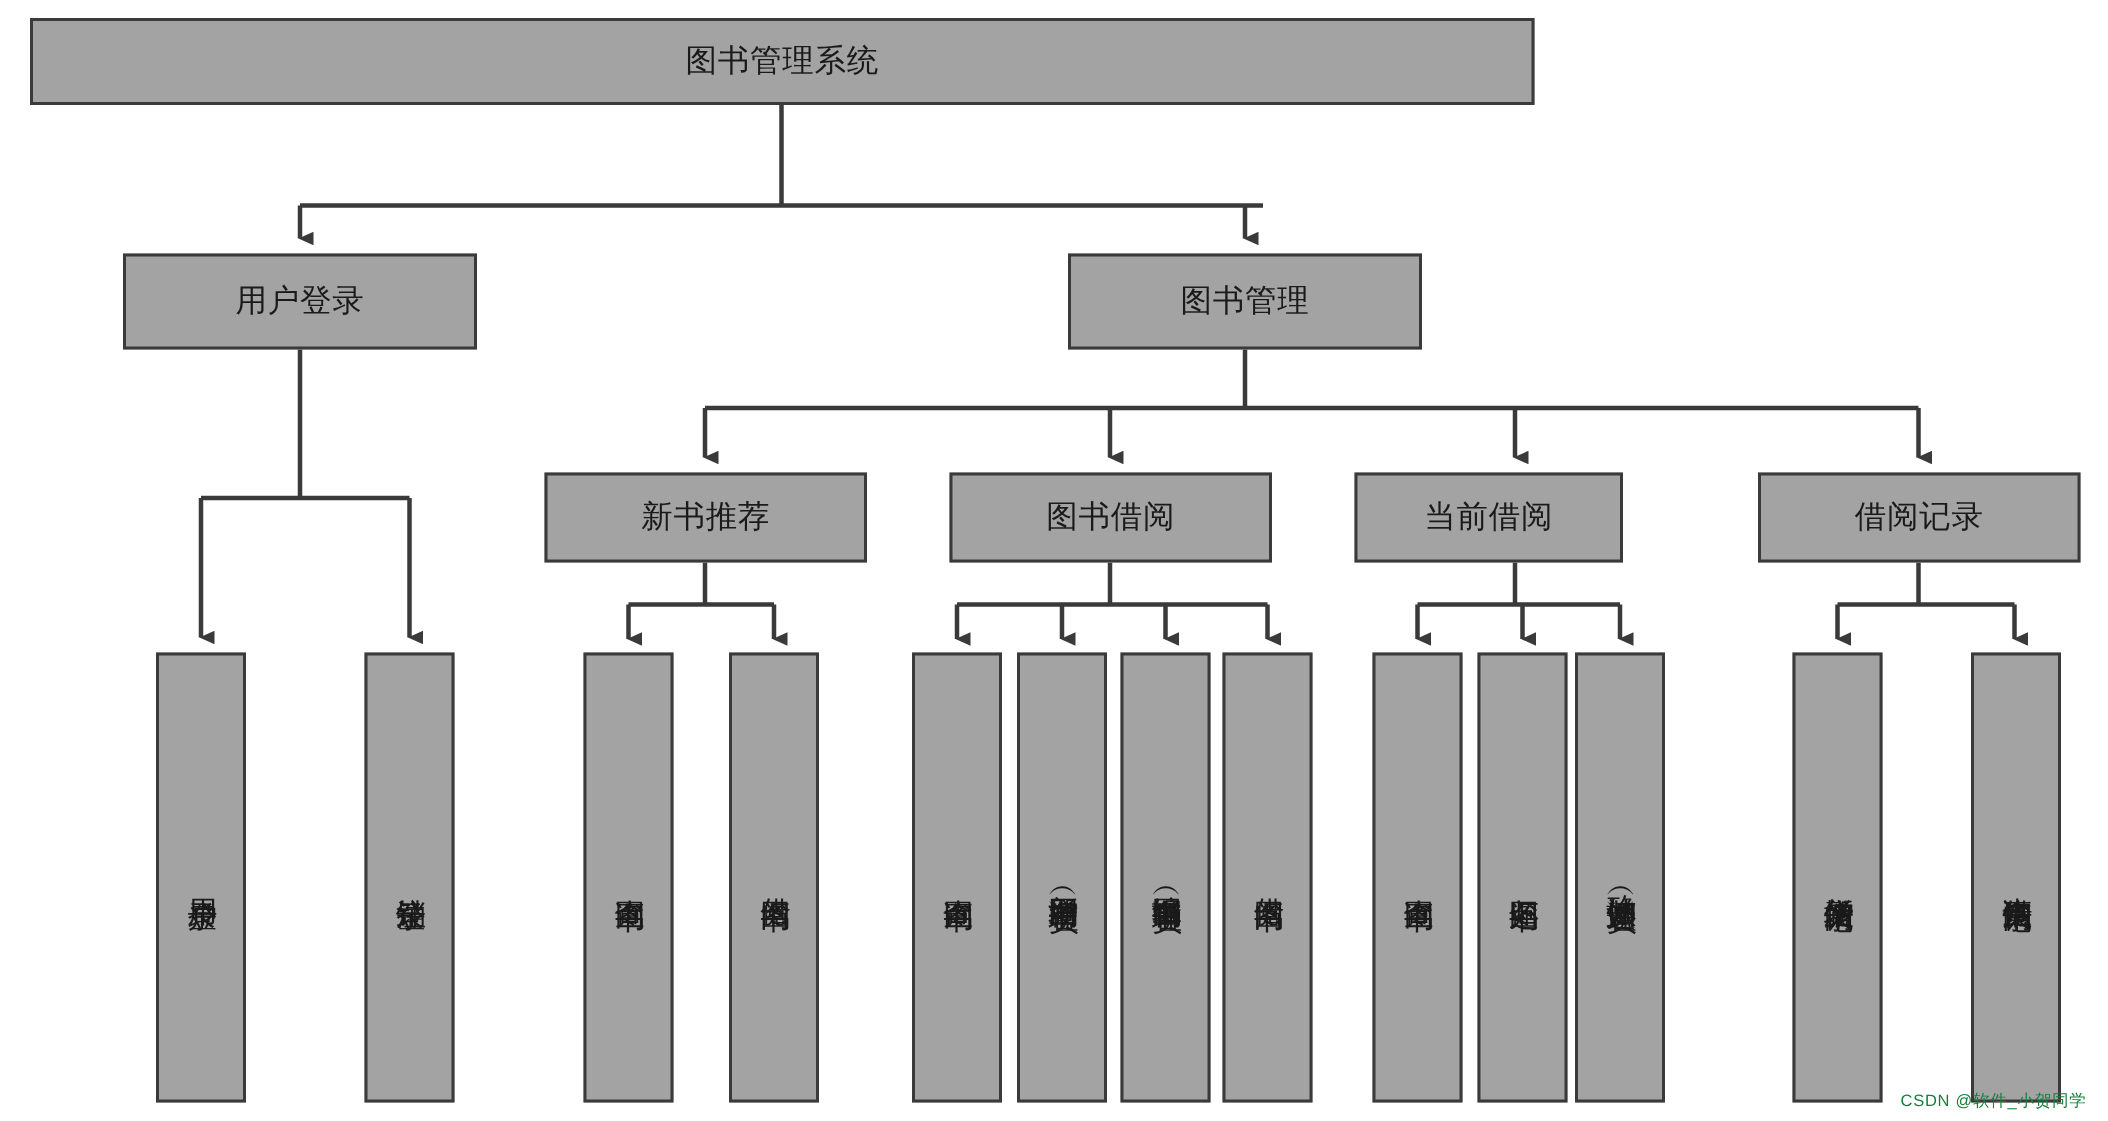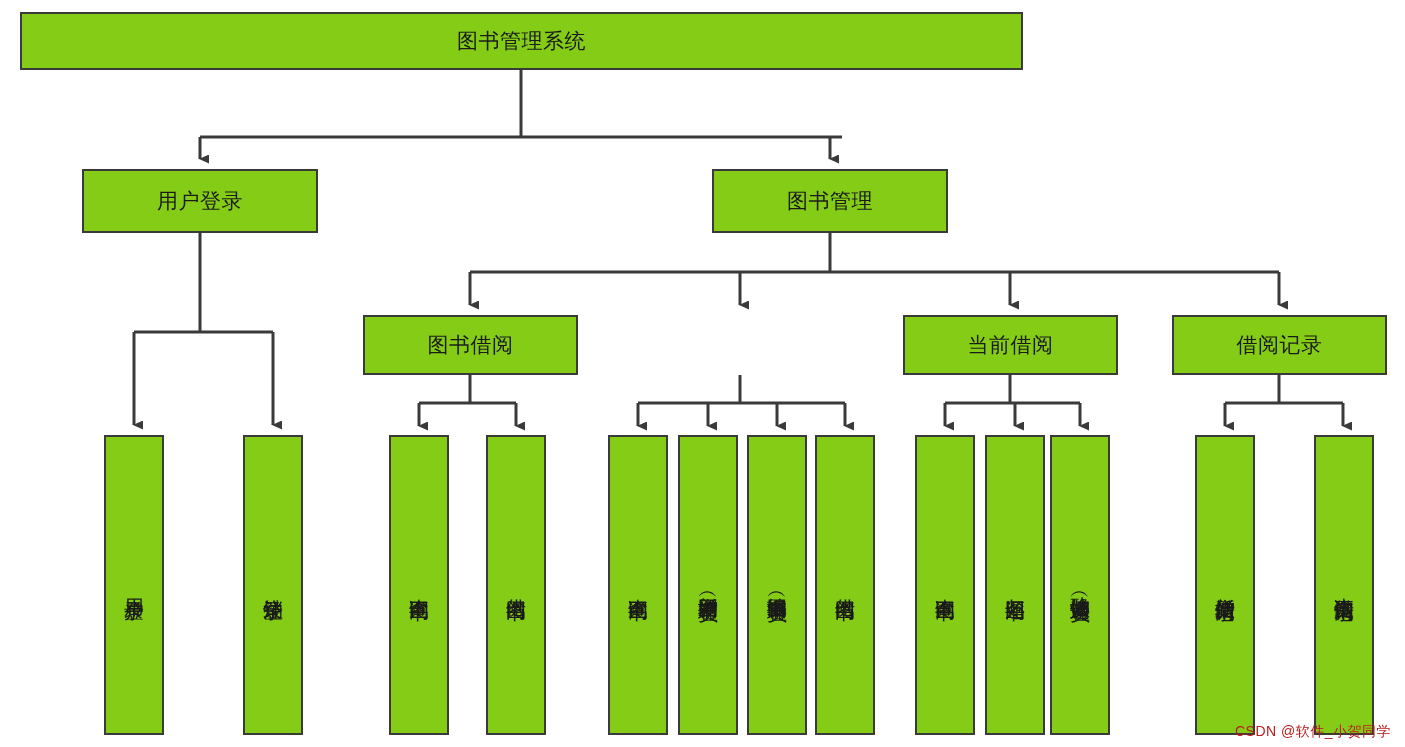--- a/index.html
+++ b/index.html
@@ -22,21 +22,21 @@
   svg.diagram-canvas {
     position: absolute;
     top: 0;
     left: 0;
     width: 1405px;
     height: 747px;
   }
   .node-box {
     position: absolute;
     box-sizing: border-box;
-    background: #84cc16;
+    background: #a3a3a3;
     border: 2px solid #3a3a3a;
     display: flex;
     align-items: center;
     justify-content: center;
     overflow: hidden;
   }
   .node-label-h {
     font-size: 21px;
     color: #1a1a1a;
     line-height: 1.2;
@@ -50,22 +50,22 @@
     text-orientation: upright;
     line-height: 1.35;
     letter-spacing: 1px;
     white-space: nowrap;
     text-align: center;
   }
   .watermark {
     position: absolute;
     right: 14px;
     bottom: 6px;
-    font-size: 14px;
-    color: #b91c1c;
+    font-size: 11px;
+    color: #15803d;
     white-space: nowrap;
     letter-spacing: 0.5px;
     pointer-events: none;
   }
 </style>
 </head>
 <body>
 
 <div id="diagram-root">
 
@@ -124,23 +124,26 @@
   </div>
 
   <div class="node-box" style="left:82px; top:169px; width:236px; height:64px;">
     <span class="node-label-h">用户登录</span>
   </div>
   <div class="node-box" style="left:712px; top:169px; width:236px; height:64px;text-align:right;">
     <span class="node-label-h">图书管理</span>
   </div>
 
   <div class="node-box" style="left:363px; top:315px; width:215px; height:60px;">
+    <span class="node-label-h">新书推荐</span>
+  </div>
+  <div class="node-box" style="left:633px; top:315px; width:215px; height:60px;">
     <span class="node-label-h">图书借阅</span>
   </div>
-  <div class="node-box" style="left:903px; top:315px; width:215px; height:60px;">
+  <div class="node-box" style="left:903px; top:315px; width:179px; height:60px;">
     <span class="node-label-h">当前借阅</span>
   </div>
   <div class="node-box" style="left:1172px; top:315px; width:215px; height:60px;text-align:right;">
     <span class="node-label-h">借阅记录</span>
   </div>
 
   <div class="node-box" style="left:104px; top:435px; width:60px; height:300px;">
     <span class="node-label-v">用户登录</span>
   </div>
   <div class="node-box" style="left:243px; top:435px; width:60px; height:300px;">

